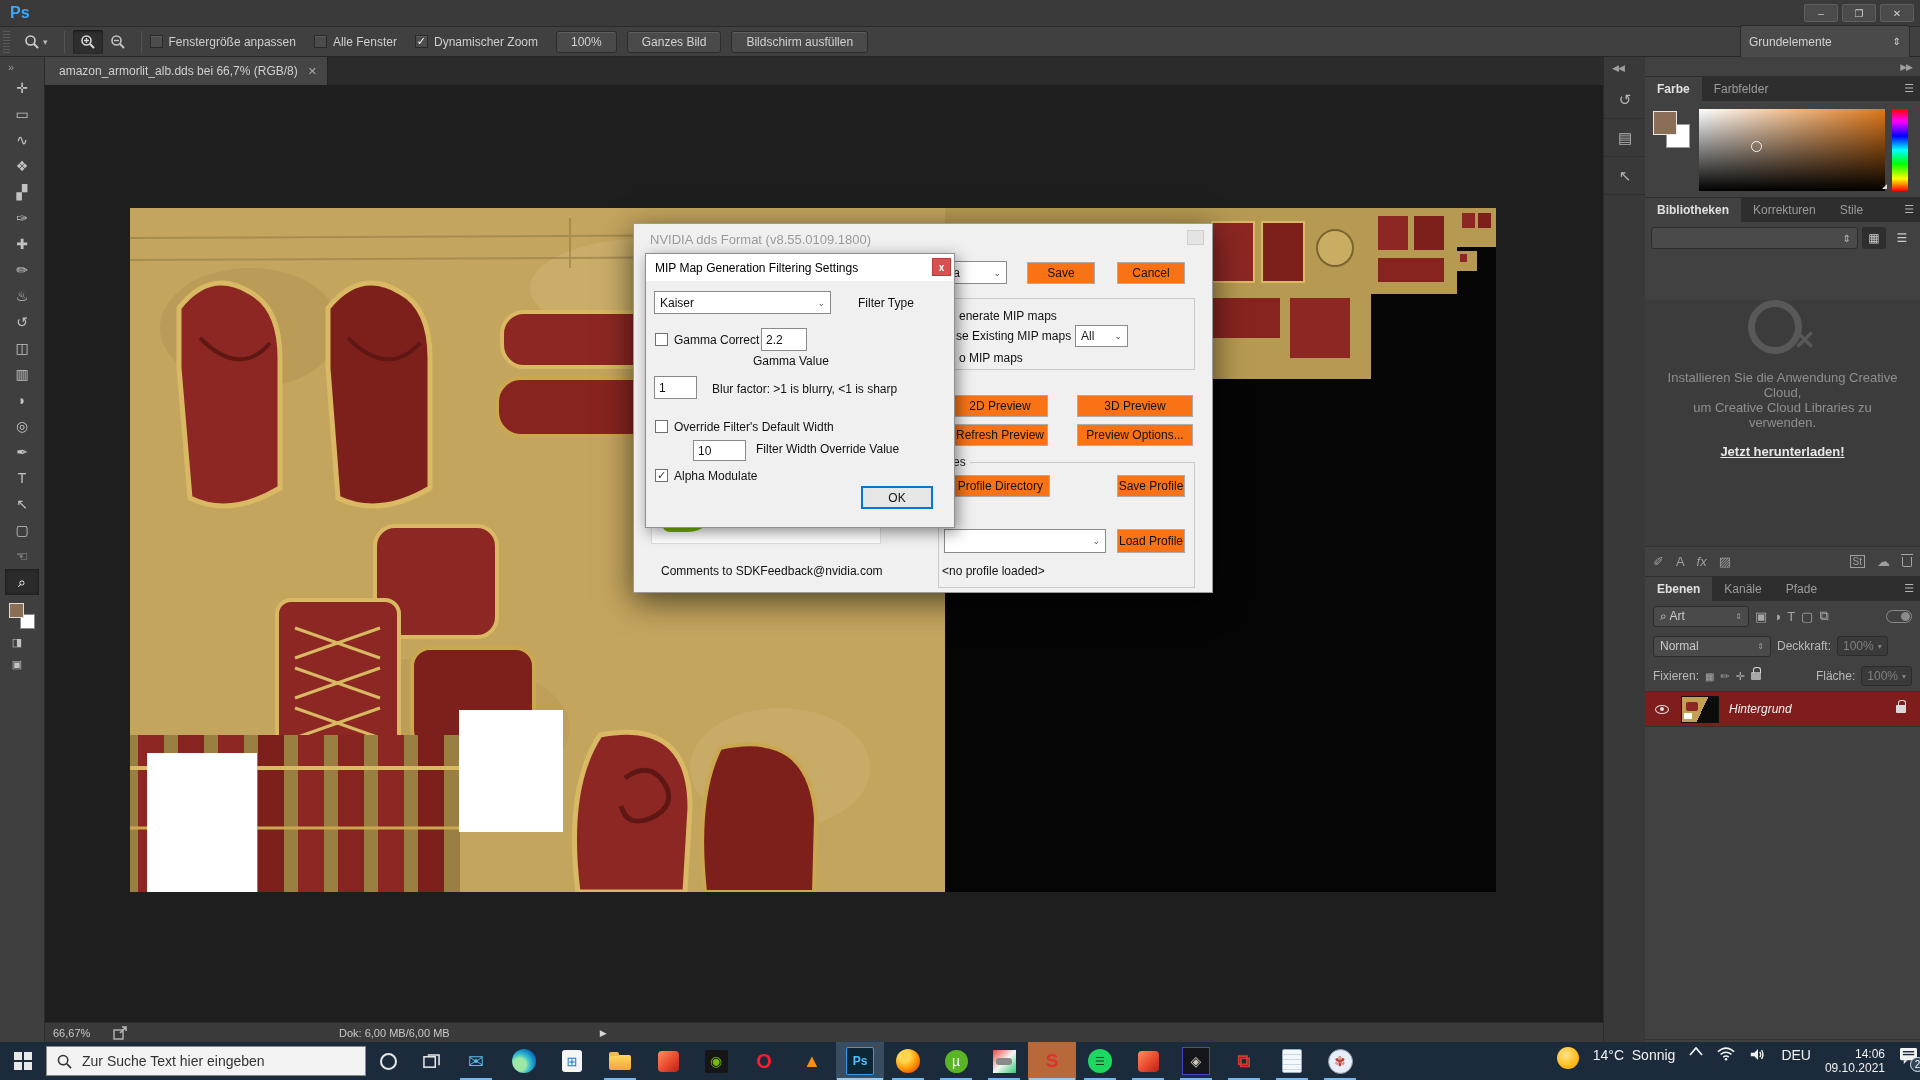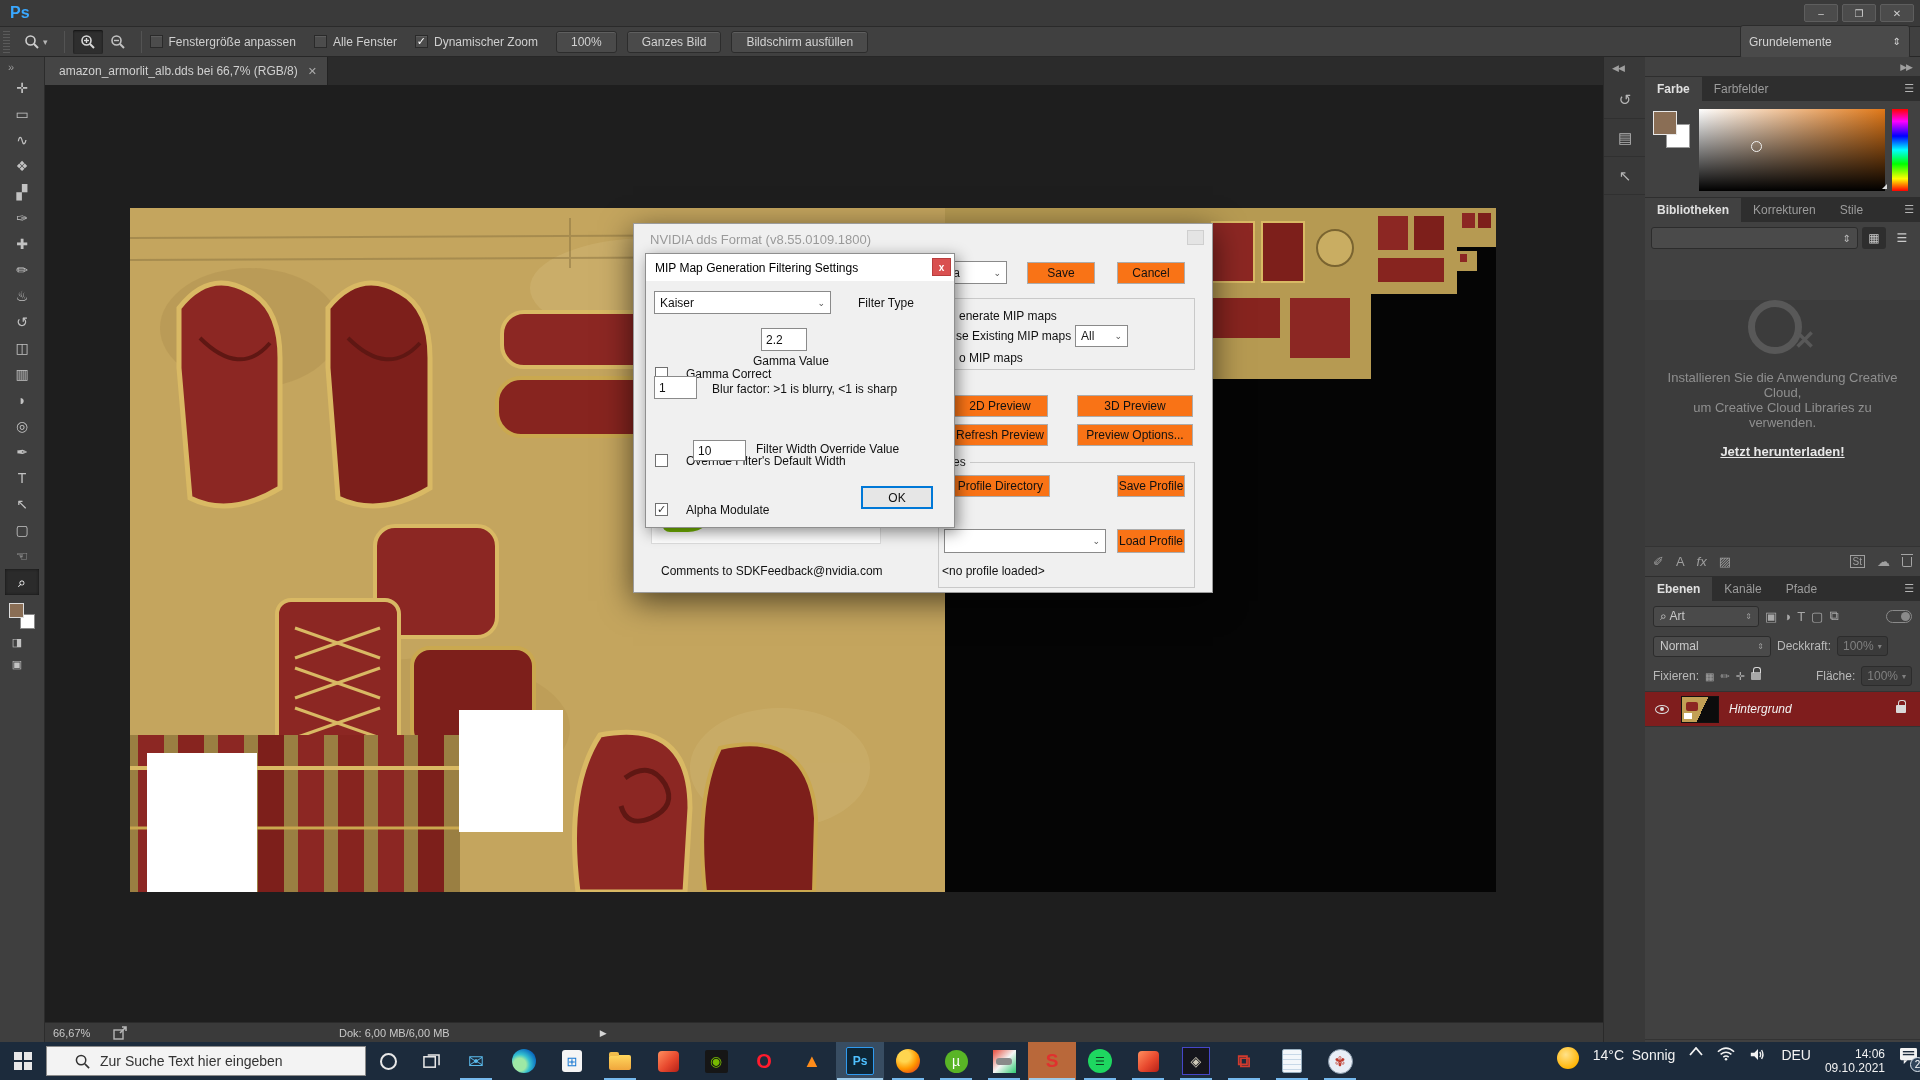--- a/index.html
+++ b/index.html
@@ -131,41 +131,41 @@
   #nvidia-title { position:absolute; left:16px; top:8px; color:#9a9a9a; font-size:13px; }
   #nvidia-close { position:absolute; right:8px; top:6px; width:17px; height:15px; background:#e4e4e4; border:1px solid #cfcfcf; }
   .w-btn { position:absolute; background:#f97316; border:1px solid #acacac; display:flex; align-items:center;
     justify-content:center; font-size:12px; color:#111; }
   .w-group { position:absolute; border:1px solid #c9c9c9; }
   .w-group > .gtitle { position:absolute; top:-8px; left:10px; background:#f0f0f0; padding:0 4px; }
   .w-dd { position:absolute; background:#fff; border:1px solid #8a8a8a; display:flex; align-items:center;
     justify-content:space-between; padding:0 5px; font-size:12px; }
   .w-dd .arr { color:#555; font-size:9px; }
   .w-input { position:absolute; background:#fff; border:1px solid #8a8a8a; font-size:12px; padding:2px 4px; color:#111; }
-  .w-check { position:absolute; display:flex; align-items:flex-start; gap:18px; font-size:12px;margin-top:34px; }
+  .w-check { position:absolute; display:flex; align-items:flex-start; gap:6px; font-size:12px; }
   .w-check .box { width:13px; height:13px; background:#fff; border:1px solid #707070; flex:none;
     display:flex; align-items:center; justify-content:center; font-size:11px; color:#333; }
   .w-label { position:absolute; font-size:12px; color:#111; }
   #nvlogo { position:absolute; left:17px; top:247px; width:230px; height:73px; background:#fff; border:1px solid #ddd; overflow:hidden; }
   #nvlogo .swoosh { position:absolute; left:10px; top:12px; width:52px; height:48px; background:#76b900; border-radius:8px 50% 50% 8px; }
   #nvlogo .swoosh::after { content:""; position:absolute; left:12px; top:12px; width:26px; height:24px; background:#fff; border-radius:50%; }
   #nvlogo .nvtext { position:absolute; left:70px; top:16px; font-weight:bold; font-size:34px; color:#4a4a4a; letter-spacing:1px; }
 
   #mip-dialog { left:645px; top:253px; width:310px; height:275px; background:#f0f0f0; border:1px solid #8f8f8f;
     box-shadow:3px 4px 14px rgba(0,0,0,.45); z-index:50; font-size:12px; color:#111; }
   #mip-titlebar { height:27px; background:#fff; display:flex; align-items:center; padding-left:9px; font-size:12px; color:#000; }
   #mip-close { position:absolute; right:3px; top:4px; width:19px; height:18px; background:#d95050; color:#fff;
     display:flex; align-items:center; justify-content:center; font-size:10px; font-weight:bold; border:1px solid #b93d3d; }
   #ok-btn { border:2px solid #0078d7; background:#e6e6e6; font-size:12px; }
 
   
   #taskbar { left:0; top:1042px; width:1920px; height:38px; background:#1c2b3c; display:flex; align-items:center; z-index:90; }
   #start-btn { width:46px; height:38px; display:flex; align-items:center; justify-content:center; }
   #search-box { width:320px; height:30px; background:#f3f3f3; border:1px solid #8a8a8a; display:flex; align-items:center;
-    gap:10px; padding:0 28px; color:#333; font-size:14px; }
+    gap:10px; padding:0 10px; color:#333; font-size:14px; }
   .tb-circle { width:17px; height:17px; border:2px solid #e8e8e8; border-radius:50%; margin:0 14px; }
   .tb-sys { margin:0 12px; display:flex; align-items:center; }
   .app-cell { width:48px; height:38px; display:flex; align-items:center; justify-content:center; position:relative; }
   .app-cell.active.photoshop { background:rgba(160,200,235,.22); }
   .app-cell.active.s-app { background:#b9683a; }
   .app-cell .underline { display:none; position:absolute; left:8px; right:8px; bottom:0; height:2px; background:#76b9ed; }
   .app-cell.run .underline { display:block; }
   .app-cell.active .underline { left:1px; right:1px; background:#9ecae8; }
   .app-ic { width:28px; height:28px; display:flex; align-items:center; justify-content:center; position:relative; font-size:16px; }
   .app-ic span { position:relative; z-index:2; }
@@ -522,21 +522,21 @@
     </span>
   </div>
 
   <div class="panel-tabs">
     <span class="panel-tab active">Ebenen</span>
     <span class="panel-tab">Kanäle</span>
     <span class="panel-tab">Pfade</span>
     <span class="panel-menu">☰</span>
   </div>
   <div class="layers-row">
-    <div class="dd" style="width:106px">
+    <div class="dd" style="width:96px">
       <span><span>⌕</span> <span>Art</span></span>
       <span class="arr">⇕</span>
     </div>
     <span class="mini-ic">▣</span>
     <span class="mini-ic">◑</span>
     <span class="mini-ic">T</span>
     <span class="mini-ic">▢</span>
     <span class="mini-ic">⧉</span>
     <span class="toggle"></span>
   </div>

